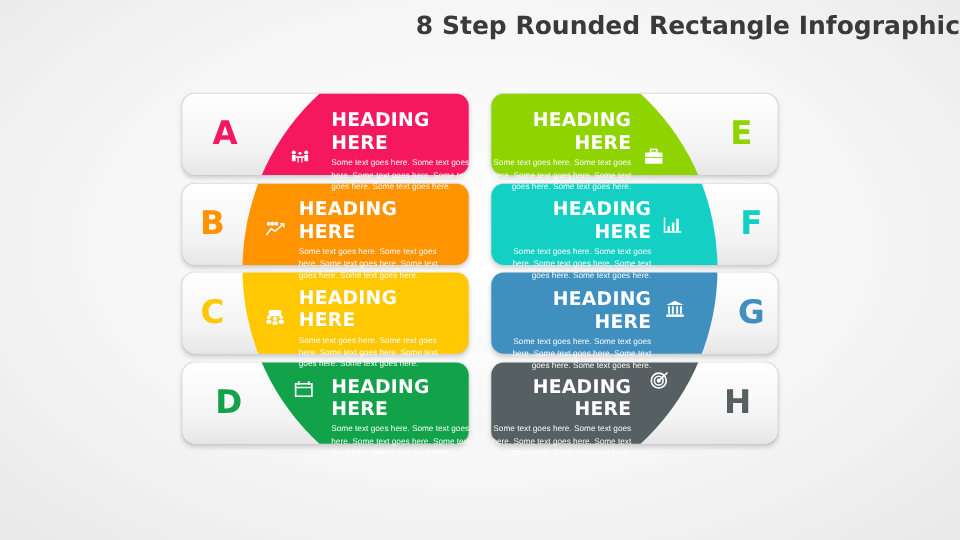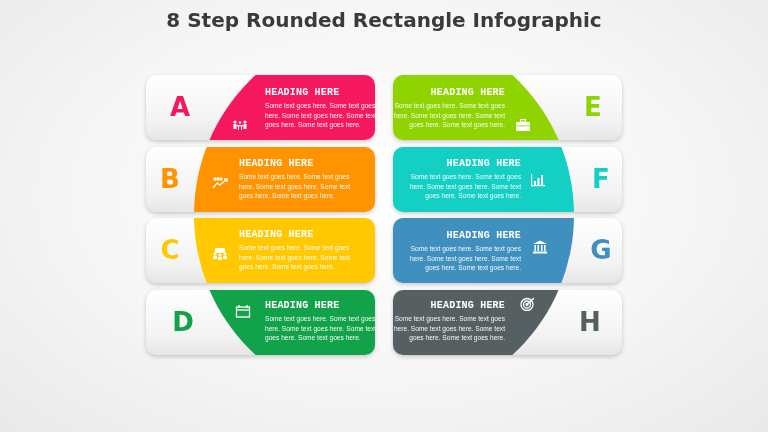--- a/index.html
+++ b/index.html
@@ -2,21 +2,21 @@
 <html><head>
 <meta charset="utf-8">
 <style>
   html, body { margin:0; padding:0; }
   body {
     width:768px; height:432px; overflow:hidden; position:relative;
     background: radial-gradient(ellipse at 50% 45%, #ffffff 0%, #f6f6f6 55%, #e9e9e9 100%);
     font-family: "DejaVu Sans", sans-serif;
   }
   .title {
-    position:absolute; left:0; right:0; top:8px; text-align:center;
+    position:absolute; left:0; right:0; top:8px; text-align:right;
     font-family:"DejaVu Sans", sans-serif; font-weight:bold; font-size:20px; color:#3a3a3a;
     letter-spacing:0px;
   }
   .card {
     position:absolute; width:229px; height:65px; border-radius:10px;
     background: linear-gradient(180deg, #ffffff 0%, #f3f3f3 70%, #e6e6e6 100%);
     box-shadow: 0 2px 4px rgba(0,0,0,0.18), 0 0 1px rgba(0,0,0,0.15);
   }
   .colorwrap {
     position:absolute; left:0; top:0; width:768px; height:432px;
@@ -27,21 +27,21 @@
     position:absolute; width:229px; height:65px; border-radius:10px;
     box-shadow: inset 0 0 0 0 transparent;
   }
   .letter {
     position:absolute; width:60px; text-align:center; font-weight:bold;
     font-size:26px; line-height:65px; font-family:"DejaVu Sans", sans-serif;
   }
   .textblock {
     position:absolute; color:#fff; width:120px;
   }
-  .textblock .h { font-weight:bold; font-size:10px; margin-bottom:3px; letter-spacing:0.2px;font-family:Liberation Mono, monospace; }
+  .textblock .h { font-weight:bold; font-size:15px; margin-bottom:3px; letter-spacing:0.2px; }
   .textblock .b { font-size:6.6px; line-height:9.6px; font-family:"Liberation Sans", sans-serif; opacity:0.95; }
   .right .textblock { text-align:right; }
   .icon { position:absolute; width:16px; height:14px; }
   .icon svg { width:100%; height:100%; }
 </style>
 </head>
 <body>
 
 <div class="title">8 Step Rounded Rectangle Infographic</div>
 

